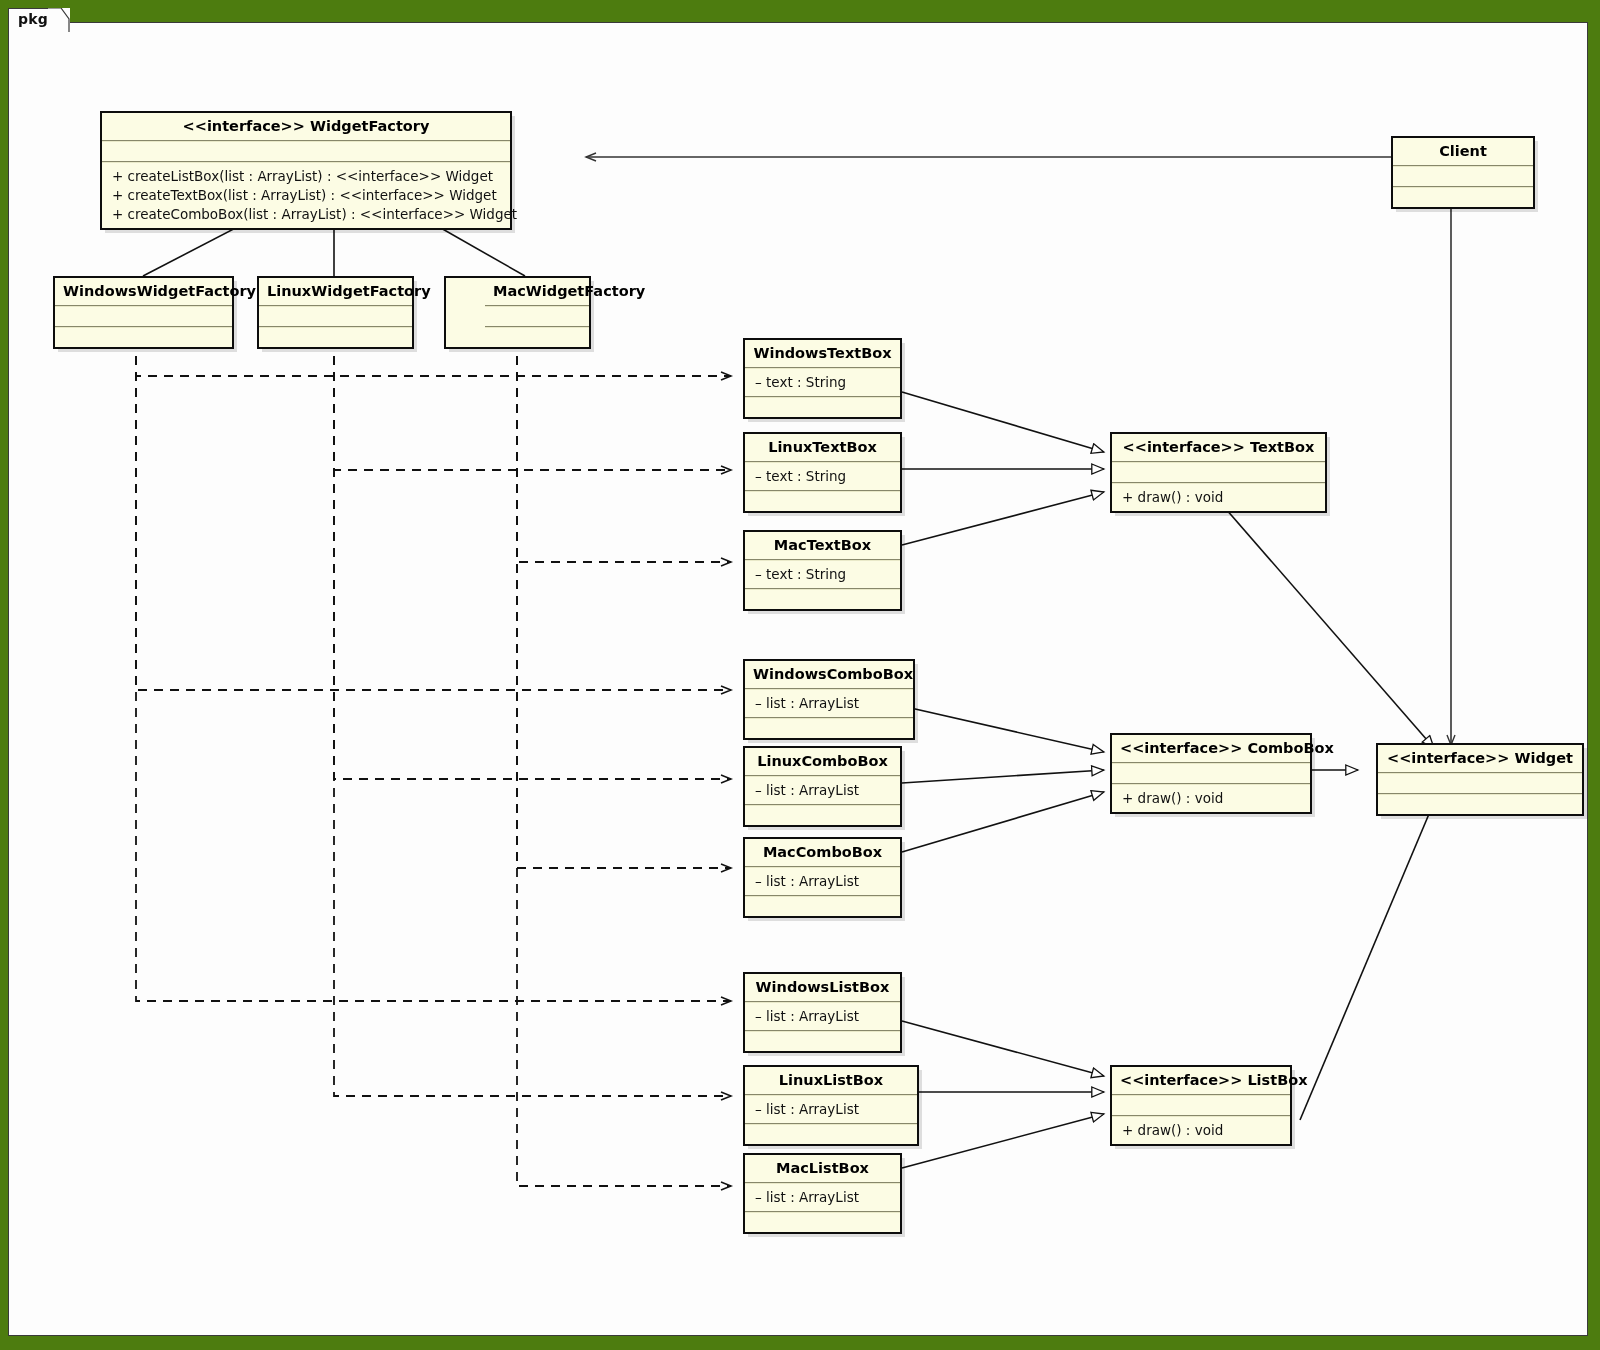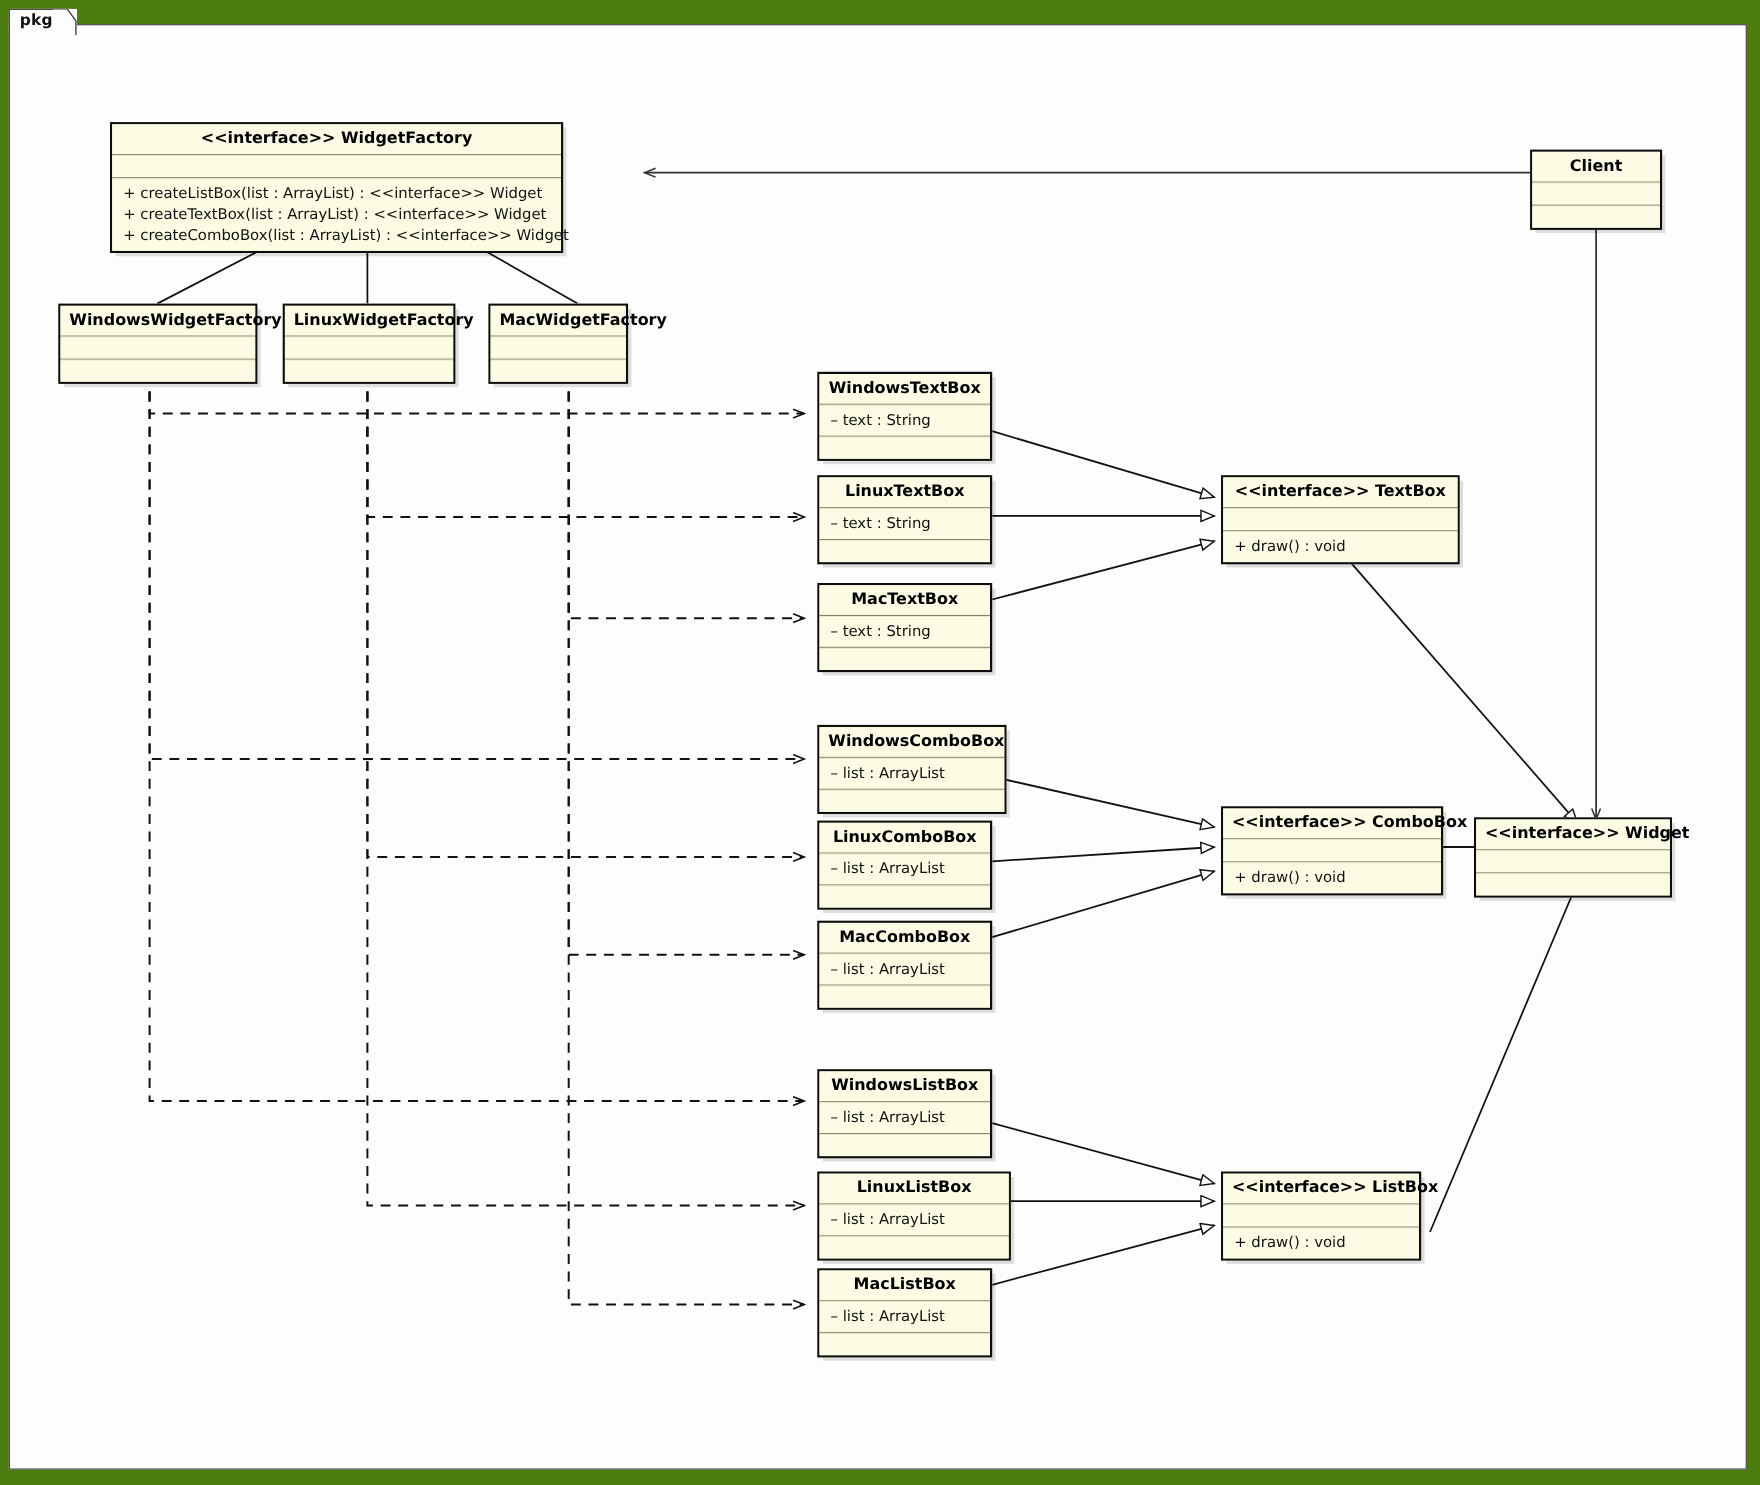--- a/index.html
+++ b/index.html
@@ -180,21 +180,21 @@
     <div class="uml-sep"></div>
     <div class="uml-compartment empty"></div>
     <div class="uml-sep"></div>
     <div class="uml-compartment">
       <div class="row">+ createListBox(list : ArrayList) : &lt;&lt;interface&gt;&gt; Widget</div>
       <div class="row">+ createTextBox(list : ArrayList) : &lt;&lt;interface&gt;&gt; Widget</div>
       <div class="row">+ createComboBox(list : ArrayList) : &lt;&lt;interface&gt;&gt; Widget</div>
     </div>
   </div>
 
-  <div class="uml-box" style="left:1391px; top:136px; width:120px;">
+  <div class="uml-box" style="left:1391px; top:136px; width:144px;">
     <div class="uml-title">Client</div>
     <div class="uml-sep"></div>
     <div class="uml-compartment empty"></div>
     <div class="uml-sep"></div>
     <div class="uml-compartment empty"></div>
   </div>
 
   <div class="uml-box" style="left:53px; top:276px; width:181px;">
     <div class="uml-title">WindowsWidgetFactory</div>
     <div class="uml-sep"></div>
@@ -204,21 +204,21 @@
   </div>
 
   <div class="uml-box" style="left:257px; top:276px; width:157px;">
     <div class="uml-title">LinuxWidgetFactory</div>
     <div class="uml-sep"></div>
     <div class="uml-compartment empty"></div>
     <div class="uml-sep"></div>
     <div class="uml-compartment empty"></div>
   </div>
 
-  <div class="uml-box" style="left:444px; top:276px; width:127px;">
+  <div class="uml-box" style="left:444px; top:276px; width:147px;padding-left:39px;">
     <div class="uml-title">MacWidgetFactory</div>
     <div class="uml-sep"></div>
     <div class="uml-compartment empty"></div>
     <div class="uml-sep"></div>
     <div class="uml-compartment empty"></div>
   </div>
 
   <div class="uml-box" style="left:743px; top:338px; width:159px;">
     <div class="uml-title">WindowsTextBox</div>
     <div class="uml-sep"></div>
@@ -332,21 +332,21 @@
   <div class="uml-box" style="left:1110px; top:1065px; width:182px;">
     <div class="uml-title iface">&lt;&lt;interface&gt;&gt; ListBox</div>
     <div class="uml-sep"></div>
     <div class="uml-compartment empty"></div>
     <div class="uml-sep"></div>
     <div class="uml-compartment">
       <div class="row">+ draw() : void</div>
     </div>
   </div>
 
-  <div class="uml-box" style="left:1340px; top:743px; width:180px;">
+  <div class="uml-box" style="left:1376px; top:743px; width:208px;">
     <div class="uml-title iface">&lt;&lt;interface&gt;&gt; Widget</div>
     <div class="uml-sep"></div>
     <div class="uml-compartment empty"></div>
     <div class="uml-sep"></div>
     <div class="uml-compartment empty"></div>
   </div>
 
 </div>
 
 </body></html>

